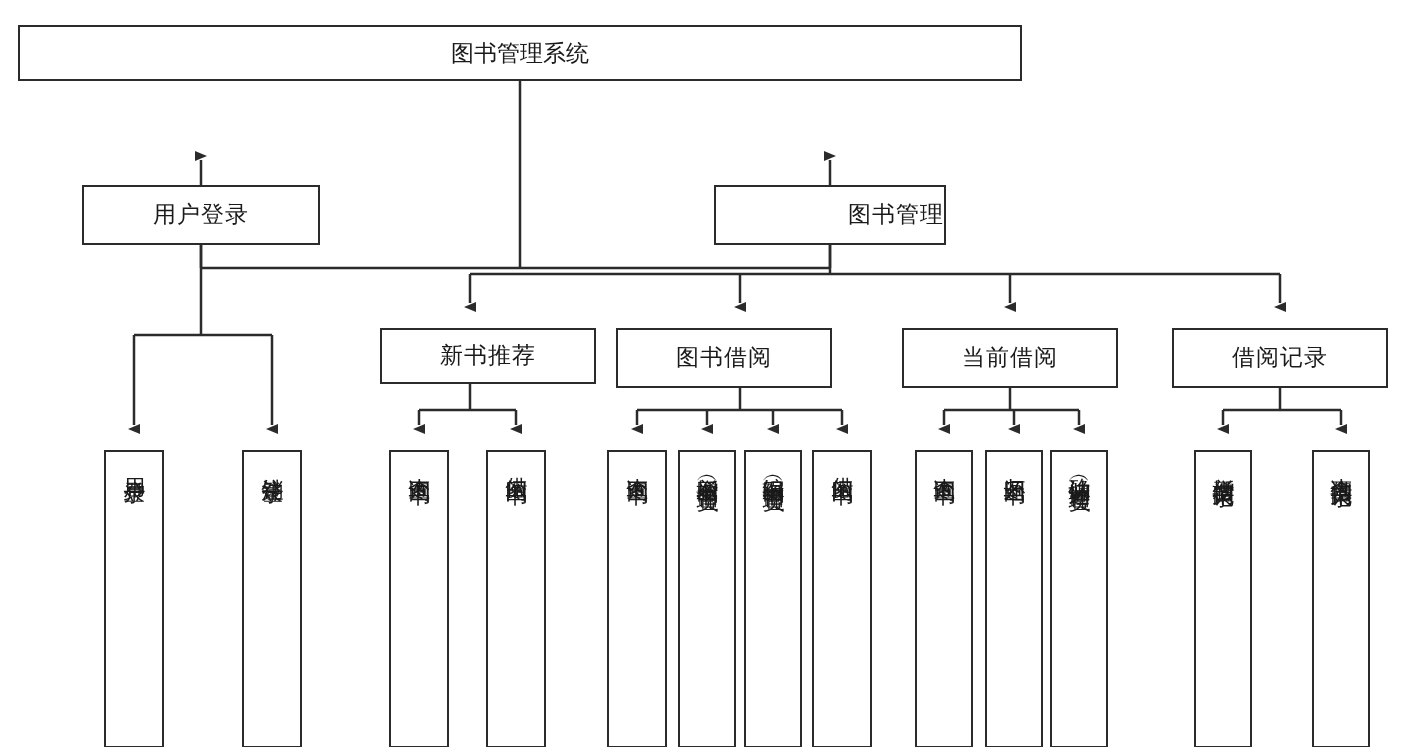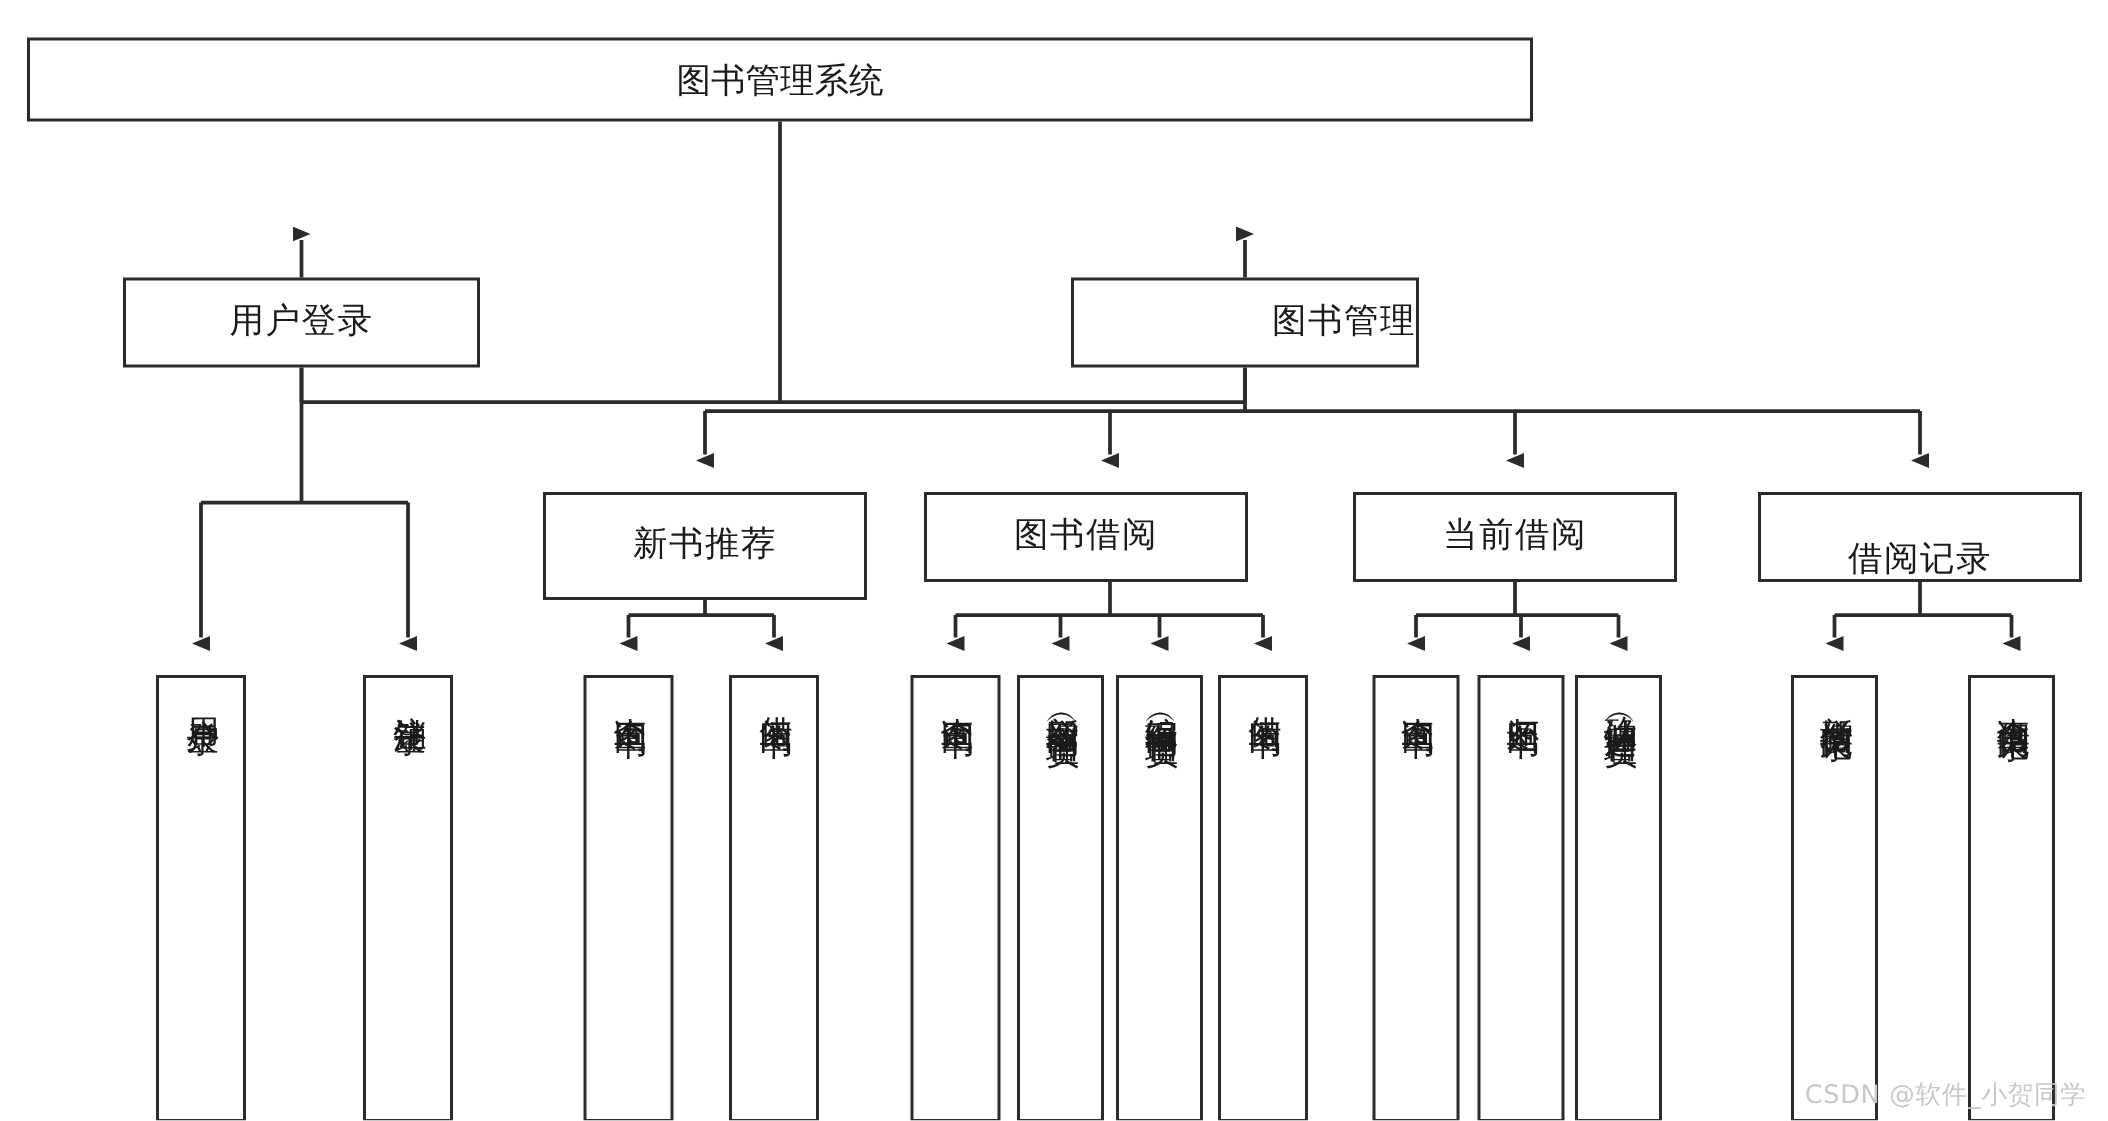--- a/index.html
+++ b/index.html
@@ -120,30 +120,30 @@
     <span>图书管理系统</span>
   </div>
 
   <div id="hnodes">
       <div class="node h" style="left: 82px; top: 172px; width: 238px; height: 60px;">
         <span>用户登录</span>
       </div>
       <div class="node h" style="left: 714px; top: 172px; width: 232px; height: 60px; justify-content: flex-end;">
         <span>图书管理</span>
       </div>
-      <div class="node h" style="left: 362px; top: 315px; width: 216px; height: 72px;">
+      <div class="node h" style="left: 380px; top: 315px; width: 216px; height: 56px;">
         <span>新书推荐</span>
       </div>
       <div class="node h" style="left: 616px; top: 315px; width: 216px; height: 60px;">
         <span>图书借阅</span>
       </div>
       <div class="node h" style="left: 902px; top: 315px; width: 216px; height: 60px;">
         <span>当前借阅</span>
       </div>
-      <div class="node h" style="left: 1172px; top: 315px; width: 216px; height: 60px; align-items: flex-end;">
+      <div class="node h" style="left: 1172px; top: 315px; width: 216px; height: 60px;">
         <span>借阅记录</span>
       </div>
     </div>
 
   <div id="vnodes">
       <div class="node v" style="left: 104px; top: 437px; width: 60px; height: 298px;">
         <span class="vtext">用户登录</span>
       </div>
       <div class="node v" style="left: 242px; top: 437px; width: 60px; height: 298px;">
         <span class="vtext">注销登录</span>
@@ -176,14 +176,13 @@
         <span class="vtext">确认归还（管理员）</span>
       </div>
       <div class="node v" style="left: 1194px; top: 437px; width: 58px; height: 298px;">
         <span class="vtext">新增借阅记录</span>
       </div>
       <div class="node v" style="left: 1312px; top: 437px; width: 58px; height: 298px;">
         <span class="vtext">查询借阅记录</span>
       </div>
     </div>
 
-  <div class="watermark">CSDN @软件_小贺同学</div>
 </div>
 
 </body></html>

